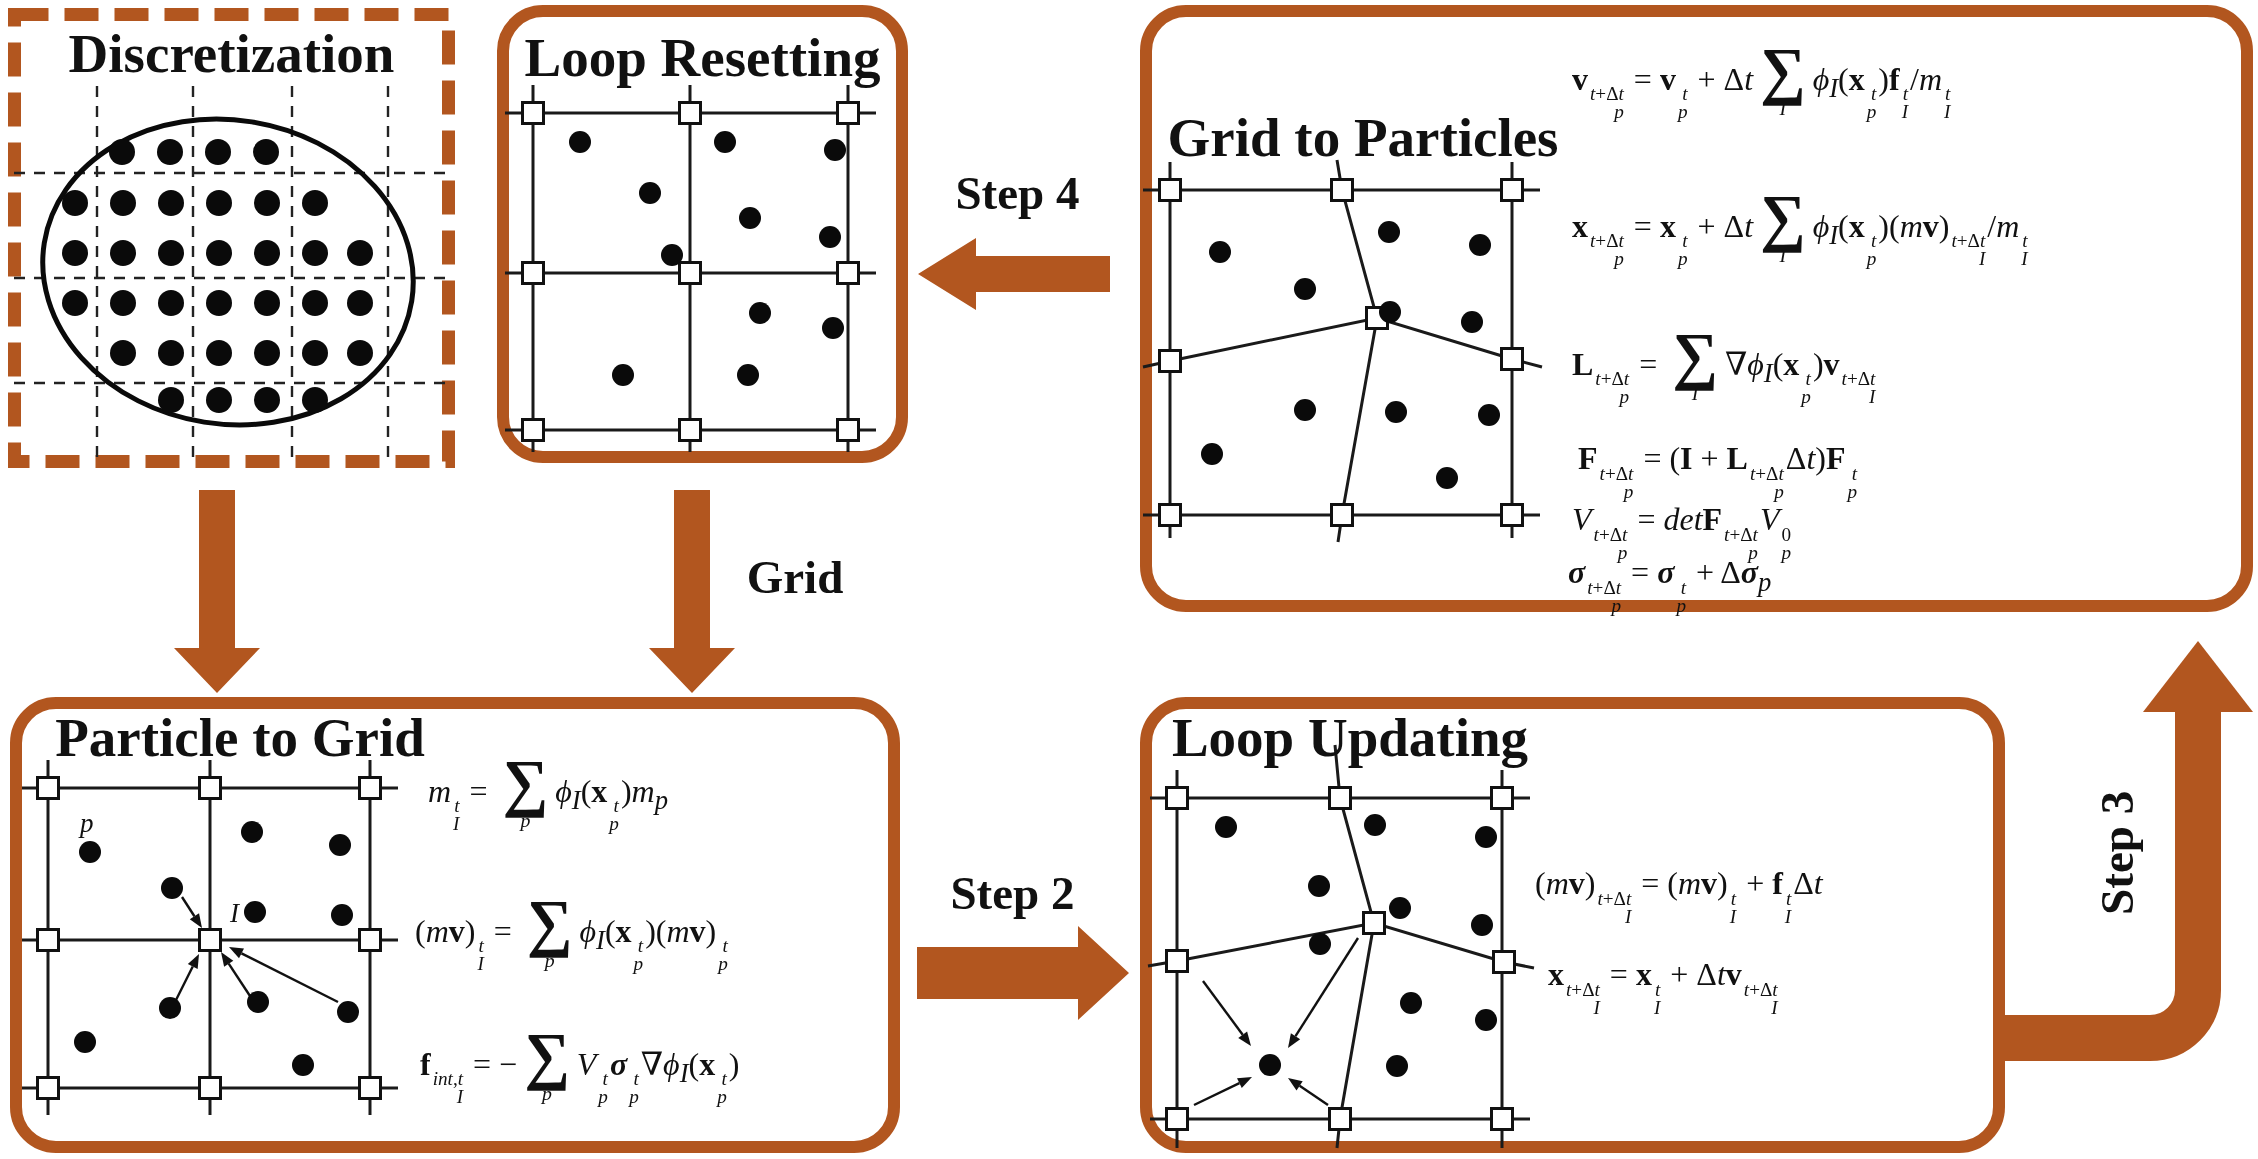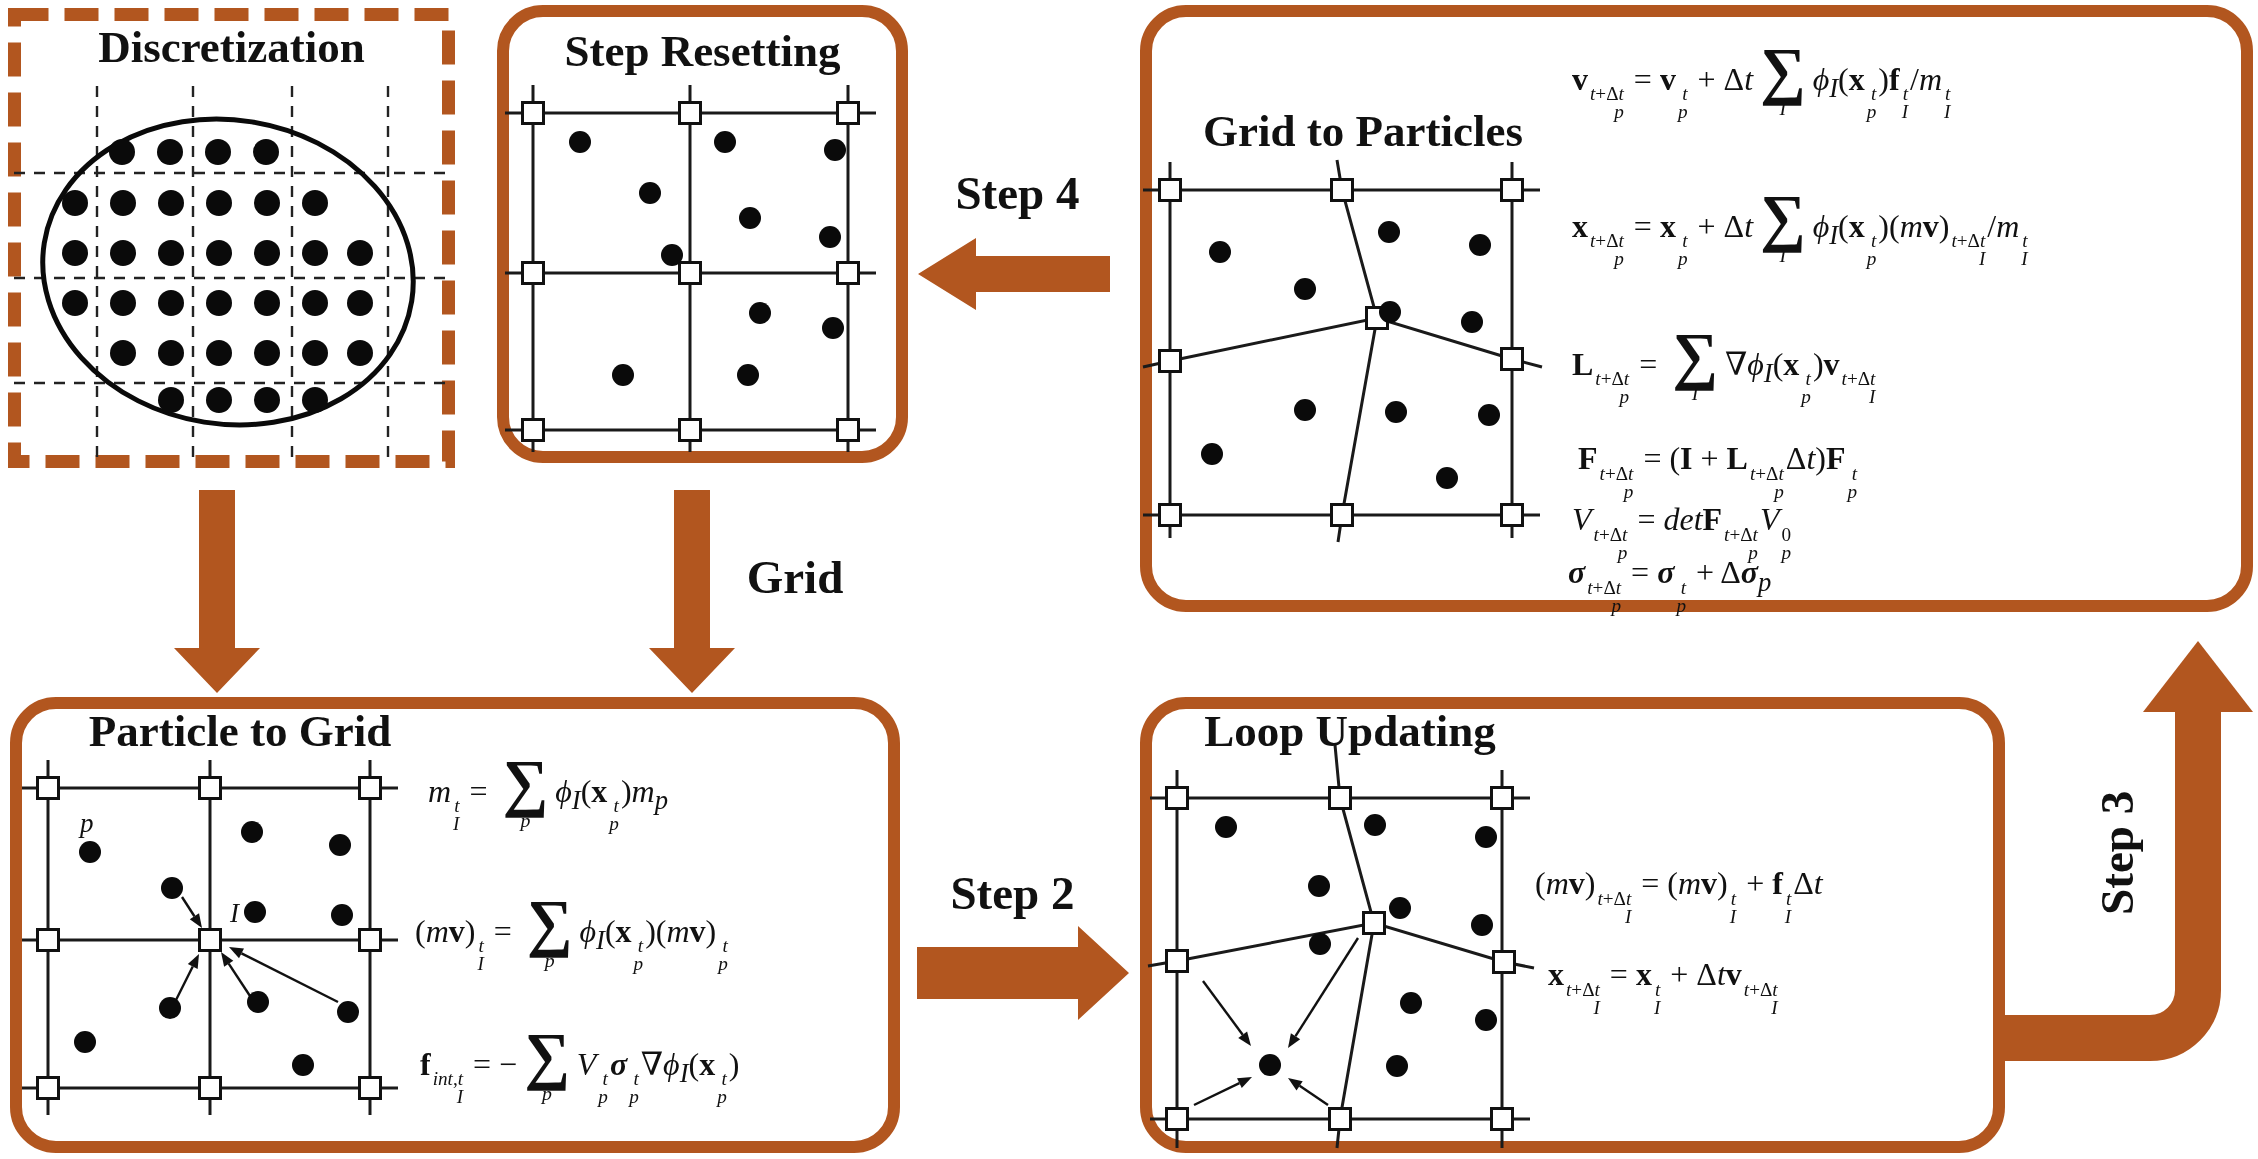--- a/index.html
+++ b/index.html
@@ -4,21 +4,21 @@
 <style>
   :root{ --accent:#b2561f; }
   html,body{margin:0;padding:0;background:#fff;}
   .canvas{position:relative;width:2258px;height:1159px;background:#fff;overflow:hidden;
           font-family:"Liberation Serif","DejaVu Serif",serif;color:#111;}
   .box{position:absolute;border:12px solid var(--accent);border-radius:46px;background:#fff;box-sizing:border-box;}
   #box-grid-resetting{left:497px;top:5px;width:411px;height:458px;}
   #box-grid-to-particles{left:1140px;top:5px;width:1113px;height:607px;}
   #box-particle-to-grid{left:10px;top:697px;width:890px;height:456px;}
   #box-grid-updating{left:1140px;top:697px;width:865px;height:456px;}
-  .title{position:absolute;font-weight:700;font-size:45px;line-height:1.15;text-align:center;white-space:nowrap;z-index:5;}
+  .title{position:absolute;font-weight:700;font-size:55px;line-height:1.15;text-align:center;white-space:nowrap;z-index:5;}
   #t-disc{left:8px;top:22px;width:447px;}
   #t-gr{left:497px;top:26px;width:411px;}
   #t-gtp{left:1163px;top:106px;width:400px;}
   #t-ptg{left:30px;top:706px;width:420px;}
   #t-gu{left:1160px;top:706px;width:380px;}
   .step-label{position:absolute;font-weight:700;font-size:47px;line-height:1.1;text-align:center;white-space:nowrap;z-index:6;}
   #l-step1{left:230px;top:560px;width:210px;}
   #l-loop{left:700px;top:552px;width:190px;}
   #l-step2{left:905px;top:868px;width:215px;}
   #l-step4{left:910px;top:168px;width:215px;font-family:Liberation Serif, serif;}
@@ -50,21 +50,21 @@
 <body>
 
 <div class="canvas">
 
   <div class="box" id="box-grid-resetting"></div>
   <div class="box" id="box-grid-to-particles"></div>
   <div class="box" id="box-particle-to-grid"></div>
   <div class="box" id="box-grid-updating"></div>
 
   <div class="title" id="t-disc">Discretization</div>
-  <div class="title" id="t-gr">Step Resetting</div>
+  <div class="title" id="t-gr">Loop Resetting</div>
   <div class="title" id="t-ptg">Particle to Grid</div>
   <div class="title" id="t-gtp">Grid to Particles</div>
   <div class="title" id="t-gu">Loop Updating</div>
 
   <div class="step-label" id="l-loop">Grid</div>
   <div class="step-label" id="l-step2">Step 2</div>
   <div class="step-label" id="l-step4">Step 4</div>
   <div class="step-label" id="l-step3">Step 3</div>
 
   <div class="eq gp-eq-0"><b>v</b><span class="sc">

